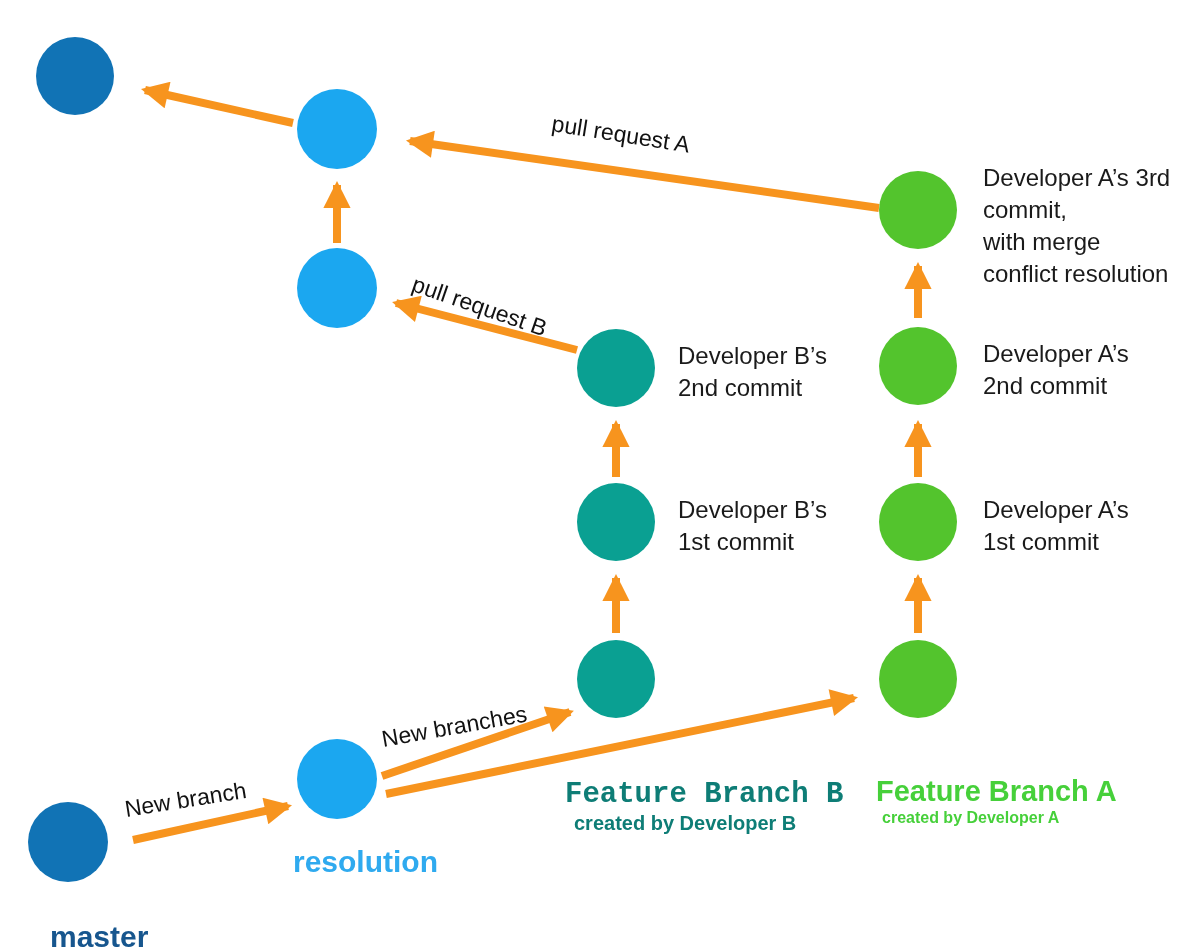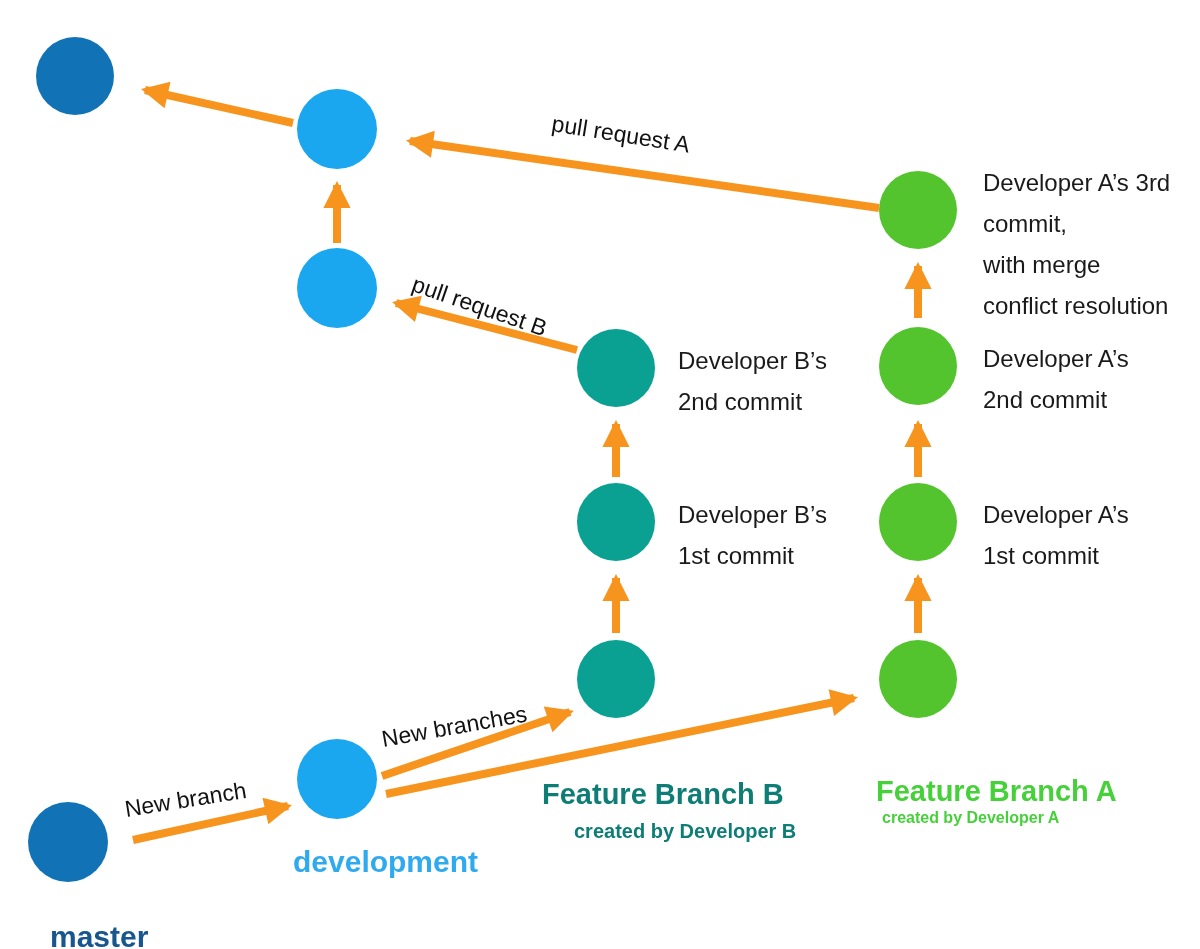--- a/index.html
+++ b/index.html
@@ -22,35 +22,35 @@
   .lbl { position:absolute; white-space:pre-line; }
 
   .arrow-label {
     font-size:23px;
     color:var(--arrow-label-text,#111111);
     transform-origin:0 50%;
     white-space:nowrap;
   }
   .commit-label {
     font-size:24px;
-    line-height:41px;
+    line-height:32px;
     color:var(--commit-text,#1A1A1A);
   }
   .branch-master-label {
     font-size:30px; font-weight:bold;
     color:var(--master-label,#17568E);
     white-space:nowrap;
   }
   .branch-dev-label {
     font-size:30px; font-weight:bold;
     color:var(--development-label,#2FAAEF);
     white-space:nowrap;
   }
   .fb-title { font-size:29px; font-weight:bold; color:var(--feature-b-label,#0E7D76); white-space:nowrap; }
-  .fb-sub   { font-size:20px; font-weight:bold; color:var(--feature-b-label,#0E7D76); white-space:nowrap;margin-top:8px; }
+  .fb-sub   { font-size:20px; font-weight:bold; color:var(--feature-b-label,#0E7D76); white-space:nowrap; }
   .fa-title { font-size:29px; font-weight:bold; color:var(--feature-a-label,#46D03A); white-space:nowrap; }
   .fa-sub   { font-size:16px; font-weight:bold; color:var(--feature-a-label,#46D03A); white-space:nowrap; }
 </style>
 </head>
 <body>
 
 <div class="canvas">
 
   <svg class="diagram-svg" width="1200" height="949" viewBox="0 0 1200 949">
     <defs>
@@ -112,21 +112,21 @@
 1st commit</div>
 
   <div class="lbl commit-label" style="left:678px; top:340px;">Developer B’s
 2nd commit</div>
 
   <div class="lbl commit-label" style="left:678px; top:494px;">Developer B’s
 1st commit</div>
 
   <div class="lbl branch-master-label" style="left:50px; top:906px;margin-top:14px;">master</div>
 
-  <div class="lbl branch-dev-label" style="left:293px; top:845px;">development</div>
+  <div class="lbl branch-dev-label" style="left:293px; top:845px;">resolution</div>
 
-  <div class="lbl fb-title" style="left:542px; top:778px;">Feature Branch B</div>
+  <div class="lbl fb-title" style="left:565px; top:778px;font-family:Liberation Mono, monospace;">Feature Branch B</div>
   <div class="lbl fb-sub" style="left:574px; top:812px;">created by Developer B</div>
 
   <div class="lbl fa-title" style="left:876px; top:775px;">Feature Branch A</div>
   <div class="lbl fa-sub" style="left:882px; top:809px;">created by Developer A</div>
 
 </div>
 
 </body></html>

